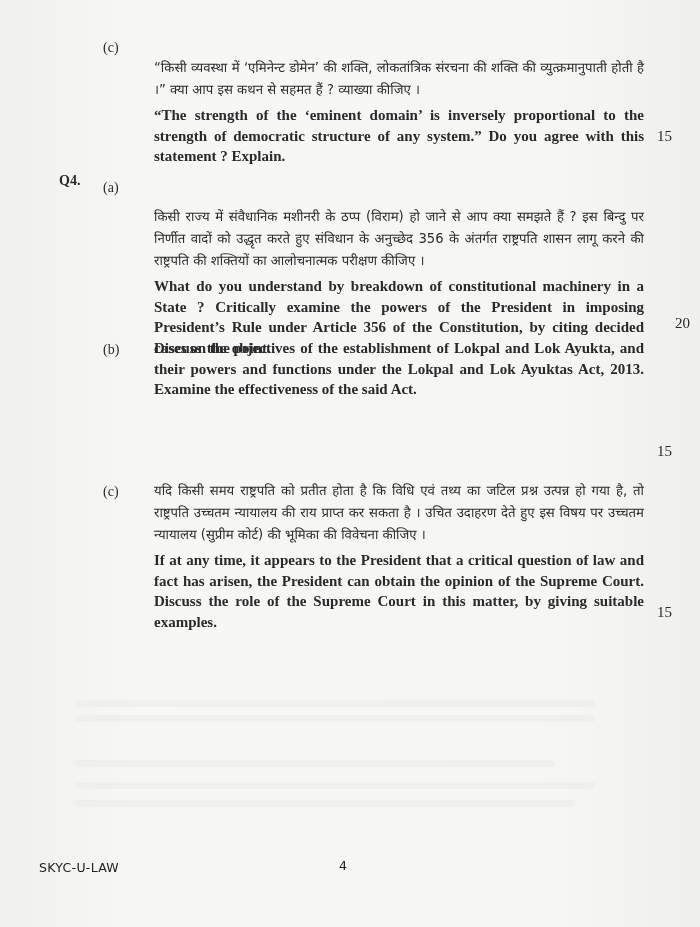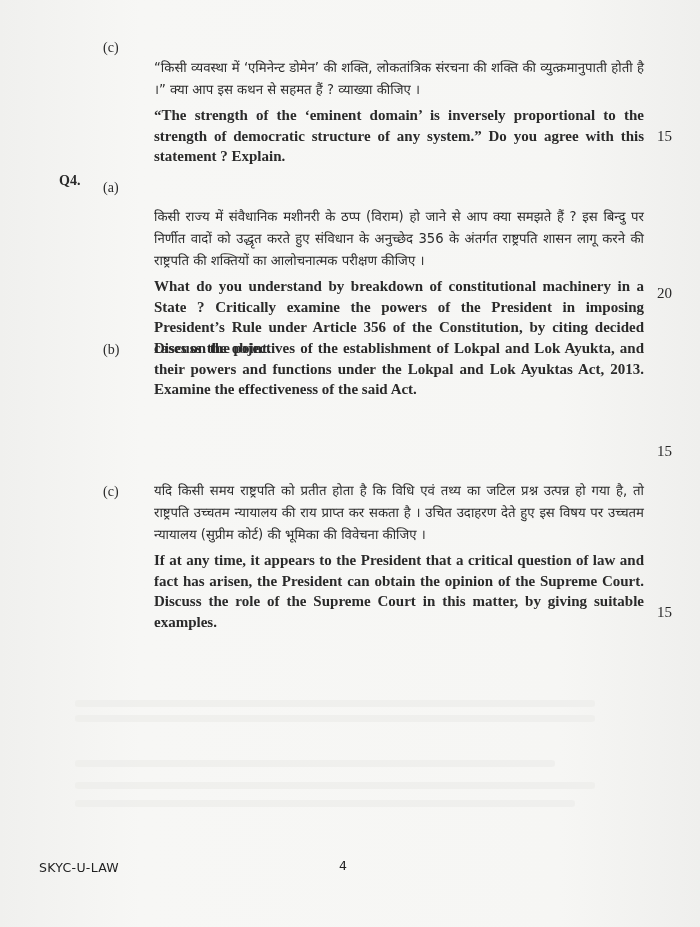--- a/index.html
+++ b/index.html
@@ -81,21 +81,21 @@
   </div>
 
   <span class="q-num" style="left:59px; top:173px;">Q4.</span>
 
   <div>
     <span class="part-label" style="left:103px; top:180px;">(a)</span>
     <div class="block" style="top:177px;margin-top:29px;">
       <p class="hindi">किसी राज्य में संवैधानिक मशीनरी के ठप्प (विराम) हो जाने से आप क्या समझते हैं ? इस बिन्दु पर निर्णीत वादों को उद्धृत करते हुए संविधान के अनुच्छेद 356 के अंतर्गत राष्ट्रपति शासन लागू करने की राष्ट्रपति की शक्तियों का आलोचनात्मक परीक्षण कीजिए ।</p>
       <p class="english">What do you understand by breakdown of constitutional machinery in a State ? Critically examine the powers of the President in imposing President’s Rule under Article 356 of the Constitution, by citing decided cases on the point.</p>
     </div>
-    <span class="marks" style="top:285px;">20</span>
+    <span class="marks" style="top:315px;margin-left:18px;">20</span>
   </div>
 
   <div>
     <span class="part-label" style="left:103px; top:342px;">(b)</span>
     <div class="block" style="top:338px;">
       <p class="english">Discuss the objectives of the establishment of Lokpal and Lok Ayukta, and their powers and functions under the Lokpal and Lok Ayuktas Act, 2013. Examine the effectiveness of the said Act.</p>
     </div>
     <span class="marks" style="top:443px;">15</span>
   </div>
 

